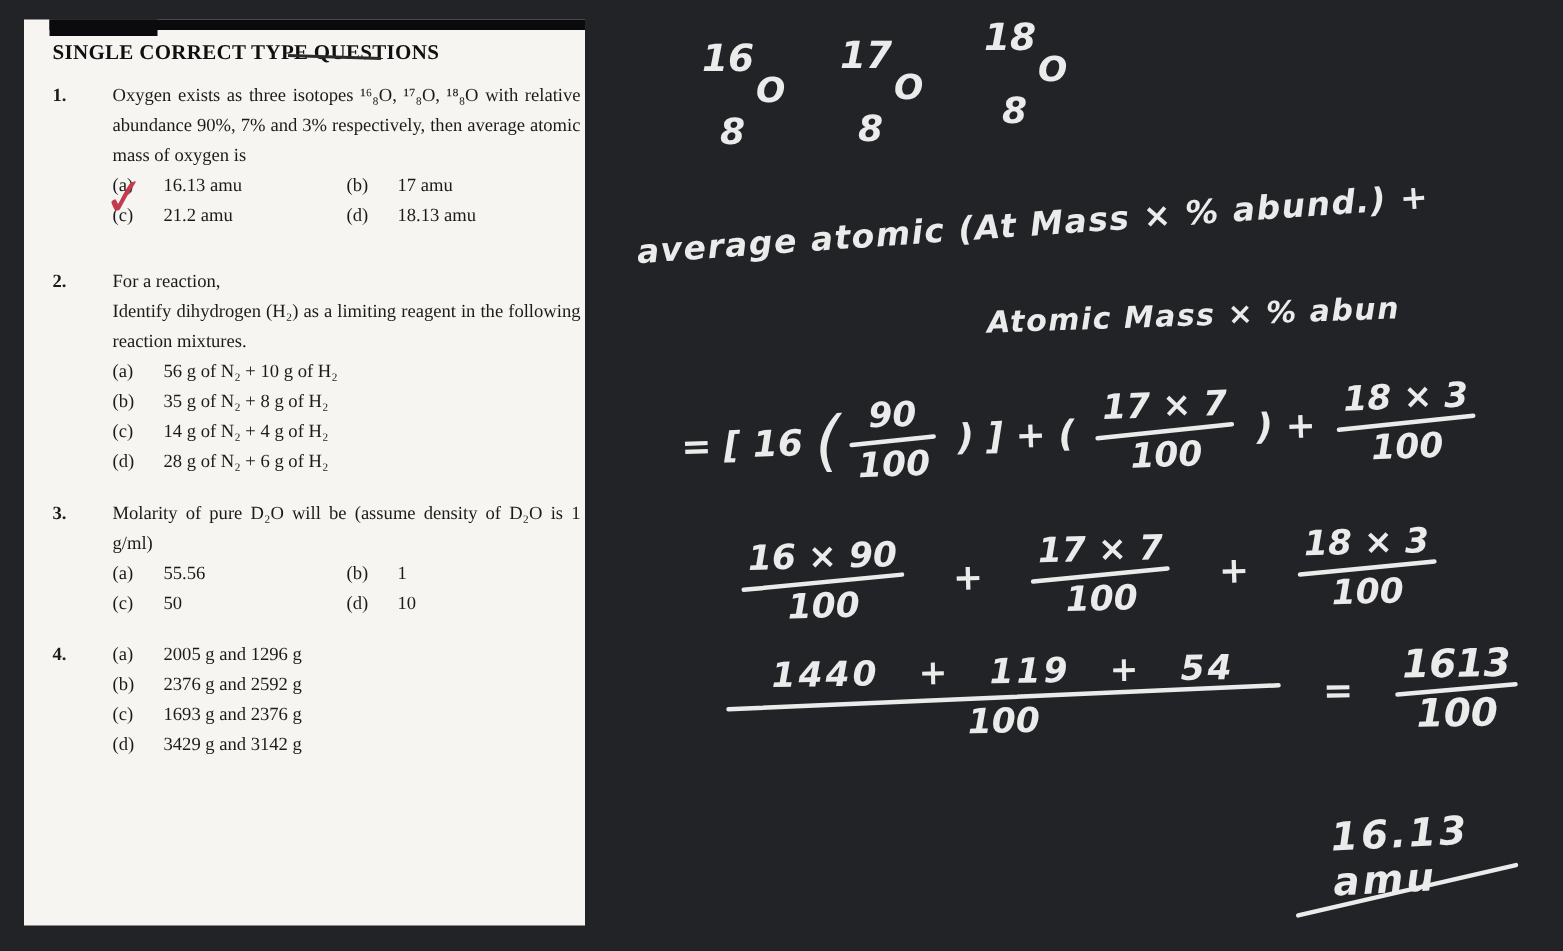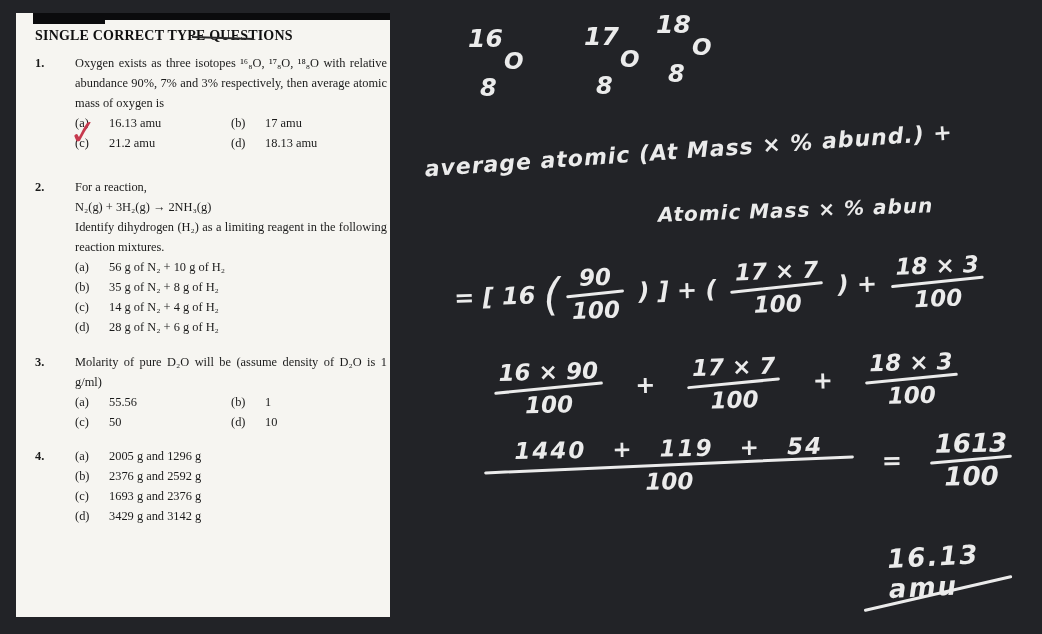--- a/index.html
+++ b/index.html
@@ -95,21 +95,20 @@
             <span class="opttext">18.13 amu</span>
           </div>
         </div>
       </div>
     </div>
 
     <div class="q mt1">
       <div class="qnum">2.</div>
       <div class="qbody">
         <div>For a reaction,</div>
-        <div style="text-align:left;">N₂(g) + 3H₂(g) → 2NH₃(g)</div>
         <div>Identify dihydrogen (H₂) as a limiting reagent in the following reaction mixtures.</div>
         <div>
           <div class="opt">
             <span class="optlabel">(a)</span>
             <span class="opttext">56 g of N₂ + 10 g of H₂</span>
           </div>
           <div class="opt">
             <span class="optlabel">(b)</span>
             <span class="opttext">35 g of N₂ + 8 g of H₂</span>
           </div>
@@ -176,21 +175,21 @@
   </div>
 
   <div class="check">✓</div>
 </div>
 
 <div class="hw iso" style="left:468px;top:24px;">
   <span class="mass">16</span>
   <span class="sym">O</span>
   <span class="z">8</span>
 </div>
-<div class="hw iso" style="left:584px;top:22px;">
+<div class="hw iso" style="left:560px;top:22px;">
   <span class="mass">17</span>
   <span class="sym">O</span>
   <span class="z">8</span>
 </div>
 <div class="hw iso" style="left:656px;top:10px;font-style:italic;">
   <span class="mass">18</span>
   <span class="sym">O</span>
   <span class="z">8</span>
 </div>
 

